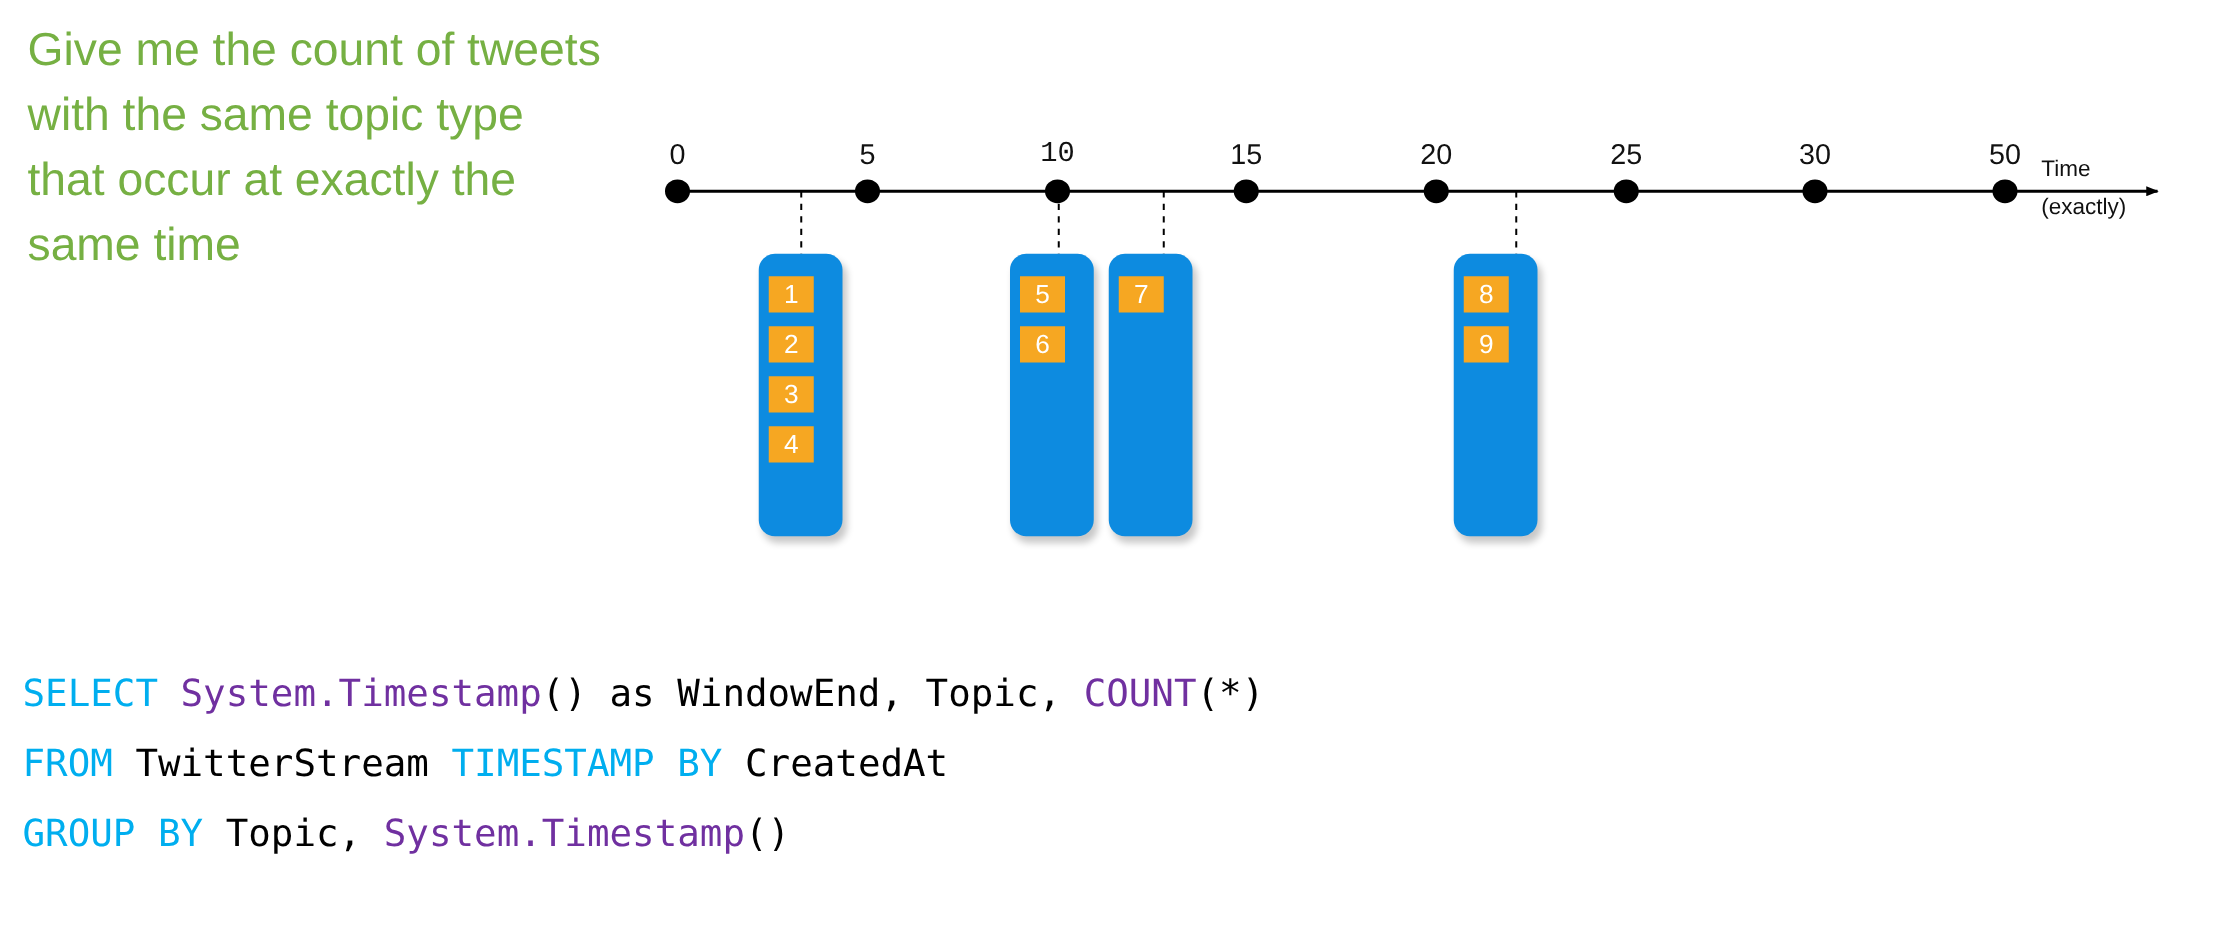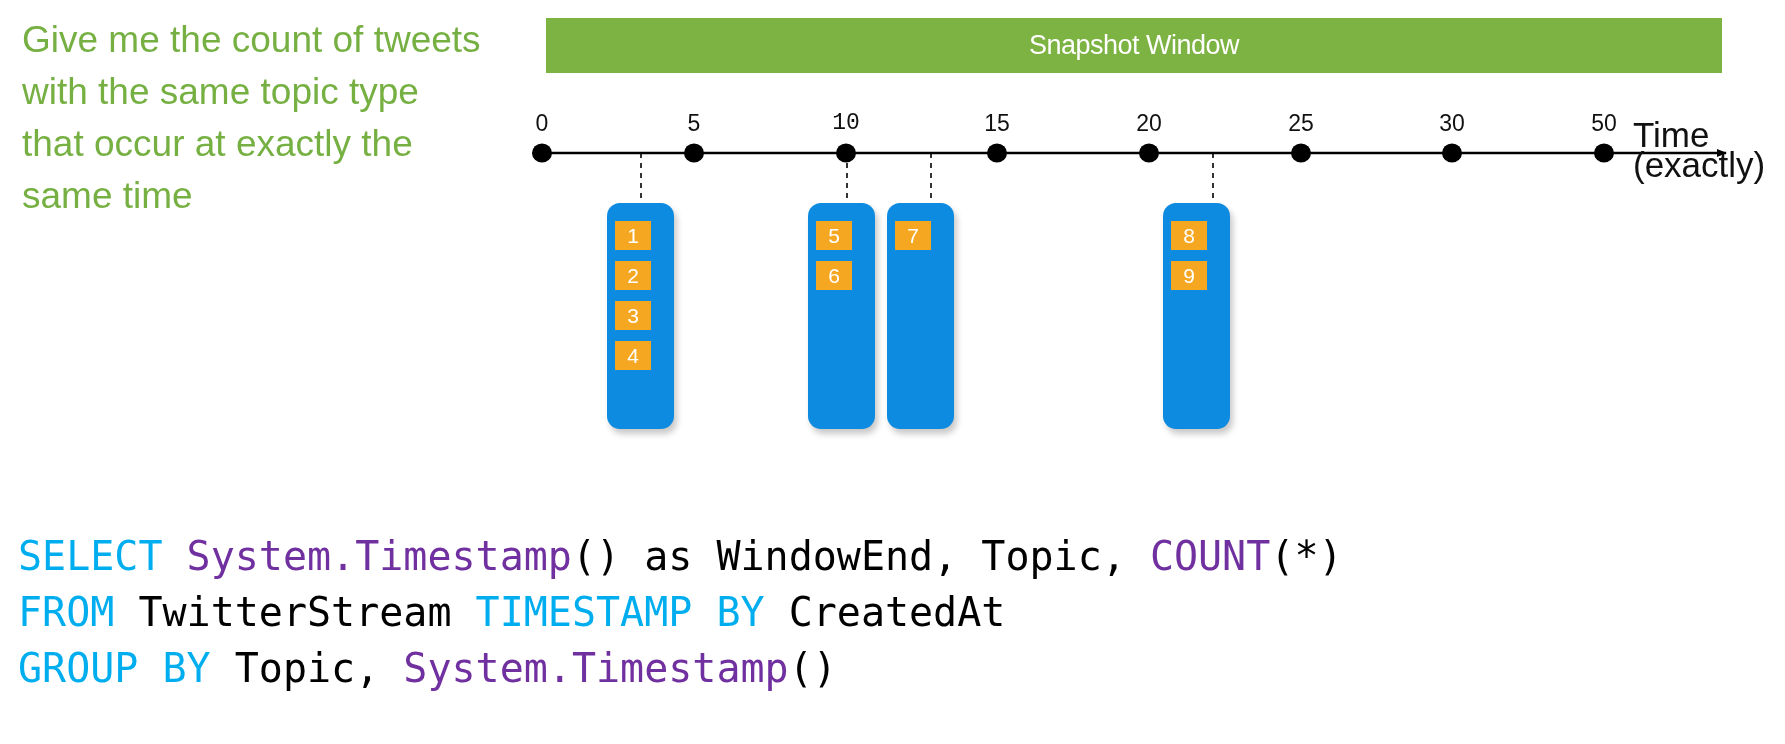--- a/index.html
+++ b/index.html
@@ -48,21 +48,21 @@
     position:absolute;
     font-size:23px;
     color:#111111;
     font-family:"Liberation Sans", sans-serif;
     transform:translateX(-50%);
     text-align:center;
     white-space:nowrap;
   }
   .axis-caption{
     position:absolute;
-    font-size:35px;
+    font-size:18px;
     color:#111111;
     line-height:30px;
     font-family:"Liberation Sans", sans-serif;
     white-space:nowrap;
   }
   .axis-caption .l1{display:block;}
   .axis-caption .l2{display:block;}
 
   
   .block{
@@ -79,40 +79,37 @@
     font-family:"Liberation Sans", sans-serif;
     display:flex;align-items:center;justify-content:center;
     width:36px;height:29px;
   }
 
   
   .sql{
     position:absolute;
     left:18px; top:528px;
     font-family:"DejaVu Sans Mono", monospace;
-    font-size:40px;
+    font-size:30px;
     line-height:56px;
     color:#000000;
     white-space:pre;
     letter-spacing:0px;
   }
   .kw{color:#00AEEF;}
   .fn{color:#7030A0;}
   .pl{color:#000000;}
 </style>
 </head>
 <body>
 
 <div id="stage">
 
   <div class="prompt">Give me the count of tweets with the same topic type that occur at exactly the same time</div>
 
-  <div class="window-bar">
-    <span class="label">Snapshot Window</span>
-  </div>
 
   <svg id="timeline-svg" viewBox="0 0 1785 744" xmlns="http://www.w3.org/2000/svg">
       <defs>
         <marker id="arrow" markerWidth="10" markerHeight="8" refX="9" refY="4" orient="auto" markerUnits="userSpaceOnUse">
           <path d="M0,0 L10,4 L0,8 z" fill="#000"></path>
         </marker>
       </defs>
       <line x1="542" y1="153" x2="1726" y2="153" stroke="#000" stroke-width="2.4" marker-end="url(#arrow)"></line>
       <line x1="641" y1="153" x2="641" y2="207" stroke="#000" stroke-width="1.6" stroke-dasharray="5,5"></line>
       <line x1="847" y1="153" x2="847" y2="207" stroke="#000" stroke-width="1.6" stroke-dasharray="5,5"></line>

